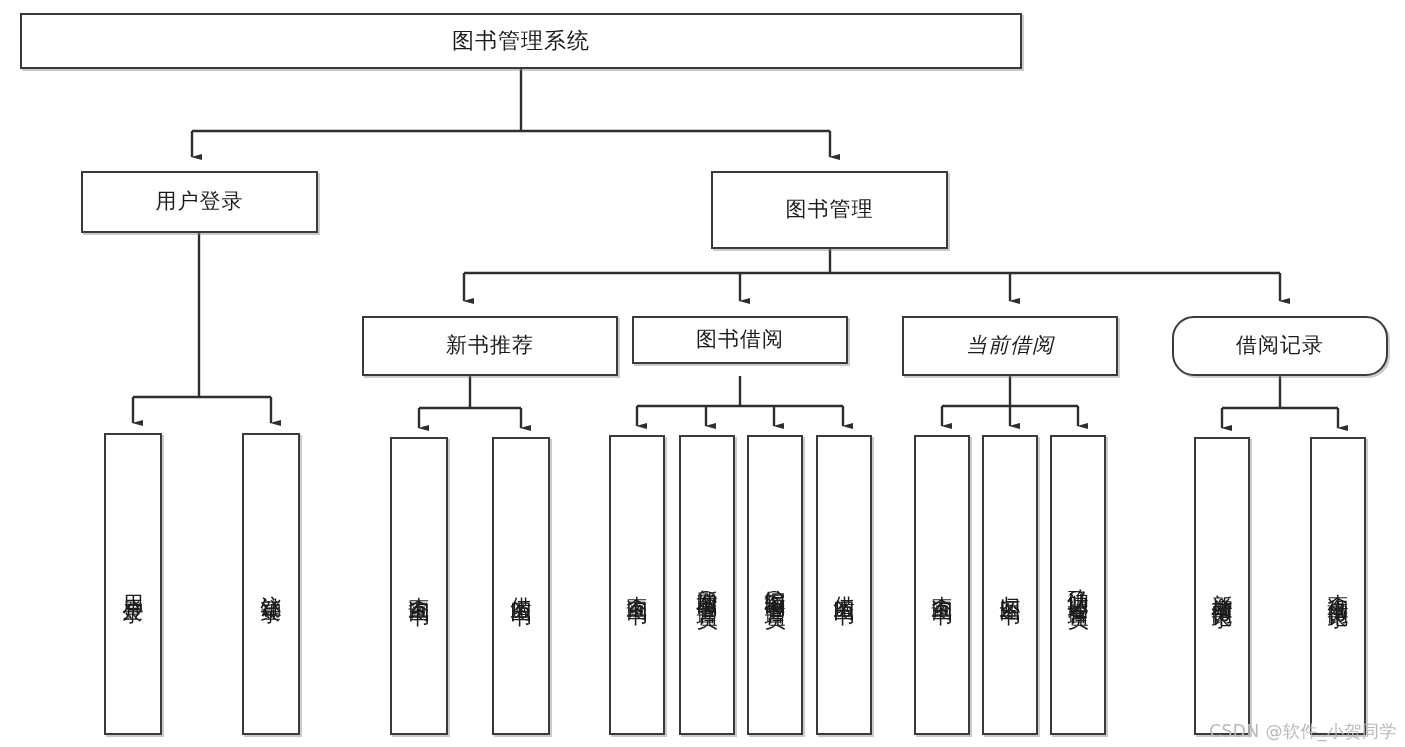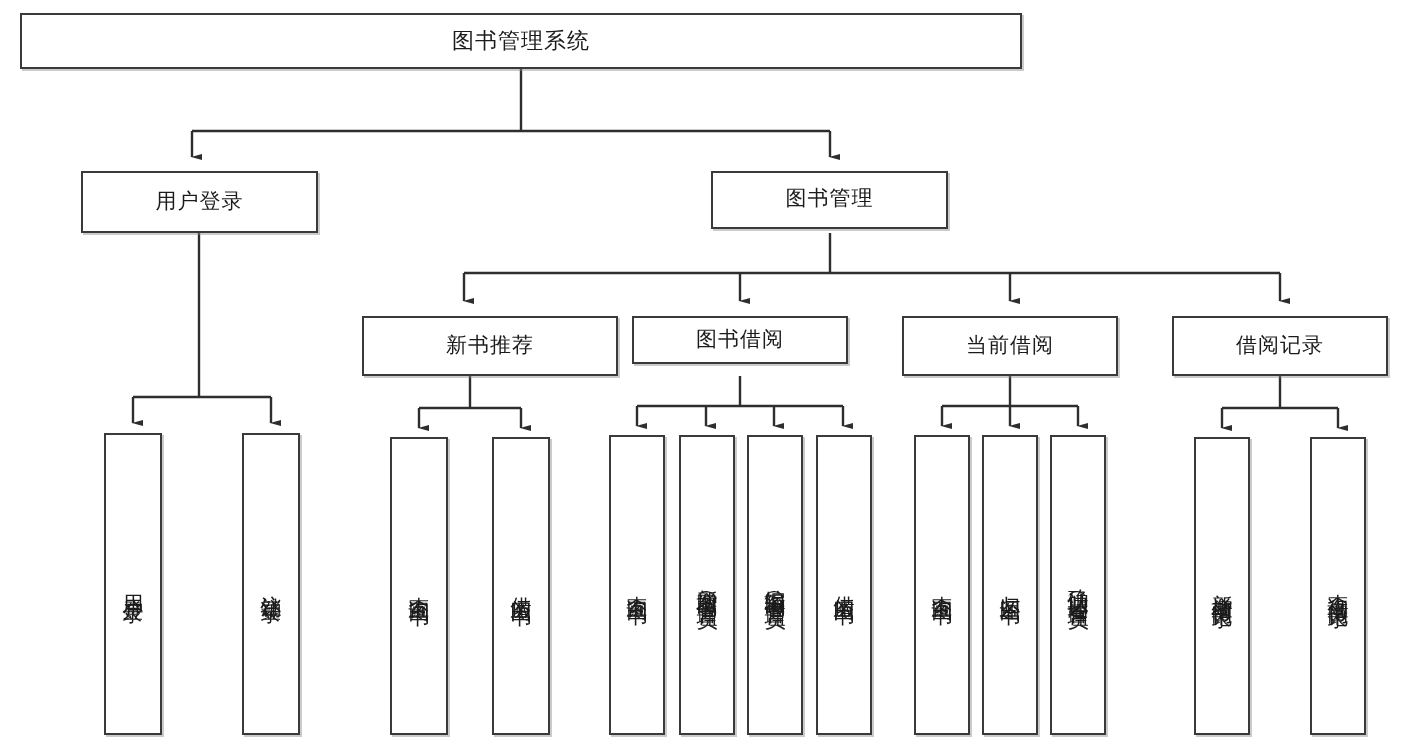--- a/index.html
+++ b/index.html
@@ -115,39 +115,40 @@
       <path d="M 1280 376 L 1280 408"></path>
       <path d="M 1222 408 L 1338 408"></path>
       <path d="M 1222 408 L 1222 428" marker-end="url(#arrowhead)"></path>
       <path d="M 1338 408 L 1338 428" marker-end="url(#arrowhead)"></path>
     </g>
   </svg>
 
   <div class="node horiz root" style="left:20px; top:13px; width:1002px; height:56px;">图书管理系统</div>
 
   <div class="node horiz" style="left:81px; top:171px; width:237px; height:62px;">用户登录</div>
-  <div class="node horiz" style="left:711px; top:171px; width:237px; height:58px;font-family:Liberation Mono, monospace;">图书管理</div>
+  <div class="node horiz" style="left:711px; top:171px; width:237px; height:78px;">图书管理</div>
 
   <div class="node horiz" style="left:362px; top:316px; width:256px; height:60px;">新书推荐</div>
   <div class="node horiz" style="left:632px; top:316px; width:216px; height:48px;">图书借阅</div>
-  <div class="node horiz" style="left:902px; top:316px; width:216px; height:60px;">当前借阅</div>
-  <div class="node horiz" style="left:1172px; top:316px; width:216px; height:60px;">借阅记录</div>
+  <div class="node horiz" style="left:902px; top:316px; width:216px; height:60px;font-style:italic;">当前借阅</div>
+  <div class="node horiz" style="left:1172px; top:316px; width:216px; height:60px;border-radius:22px;">借阅记录</div>
 
   <div class="node vert" style="left:104px; top:433px; width:58px; height:302px;">用户登录</div>
   <div class="node vert" style="left:242px; top:433px; width:58px; height:302px;">注销登录</div>
 
   <div class="node vert" style="left:390px; top:437px; width:58px; height:298px;">查询图书</div>
   <div class="node vert" style="left:492px; top:437px; width:58px; height:298px;">借阅图书</div>
 
   <div class="node vert" style="left:609px; top:435px; width:56px; height:300px;">查询图书</div>
   <div class="node vert" style="left:679px; top:435px; width:56px; height:300px;">新增图书（管理员）</div>
   <div class="node vert" style="left:747px; top:435px; width:56px; height:300px;">编辑图书（管理员）</div>
   <div class="node vert" style="left:816px; top:435px; width:56px; height:300px;">借阅图书</div>
 
   <div class="node vert" style="left:914px; top:435px; width:56px; height:300px;">查询图书</div>
   <div class="node vert" style="left:982px; top:435px; width:56px; height:300px;">归还图书</div>
   <div class="node vert" style="left:1050px; top:435px; width:56px; height:300px;">确认归还（管理员）</div>
 
   <div class="node vert" style="left:1194px; top:437px; width:56px; height:298px;">新增借阅记录</div>
   <div class="node vert" style="left:1310px; top:437px; width:56px; height:298px;">查询借阅记录</div>
 
+  <div class="watermark">CSDN @软件_小贺同学</div>
 
 </div>
 
 </body></html>

